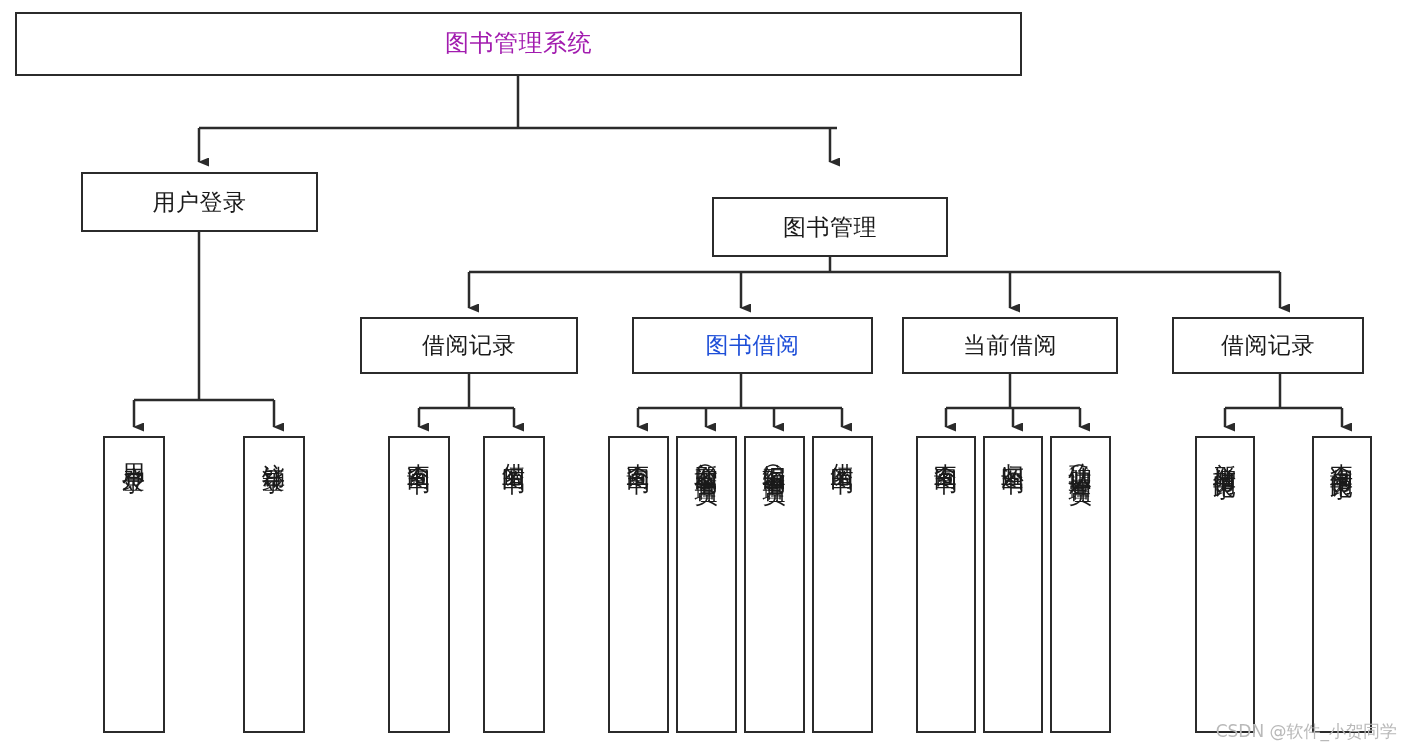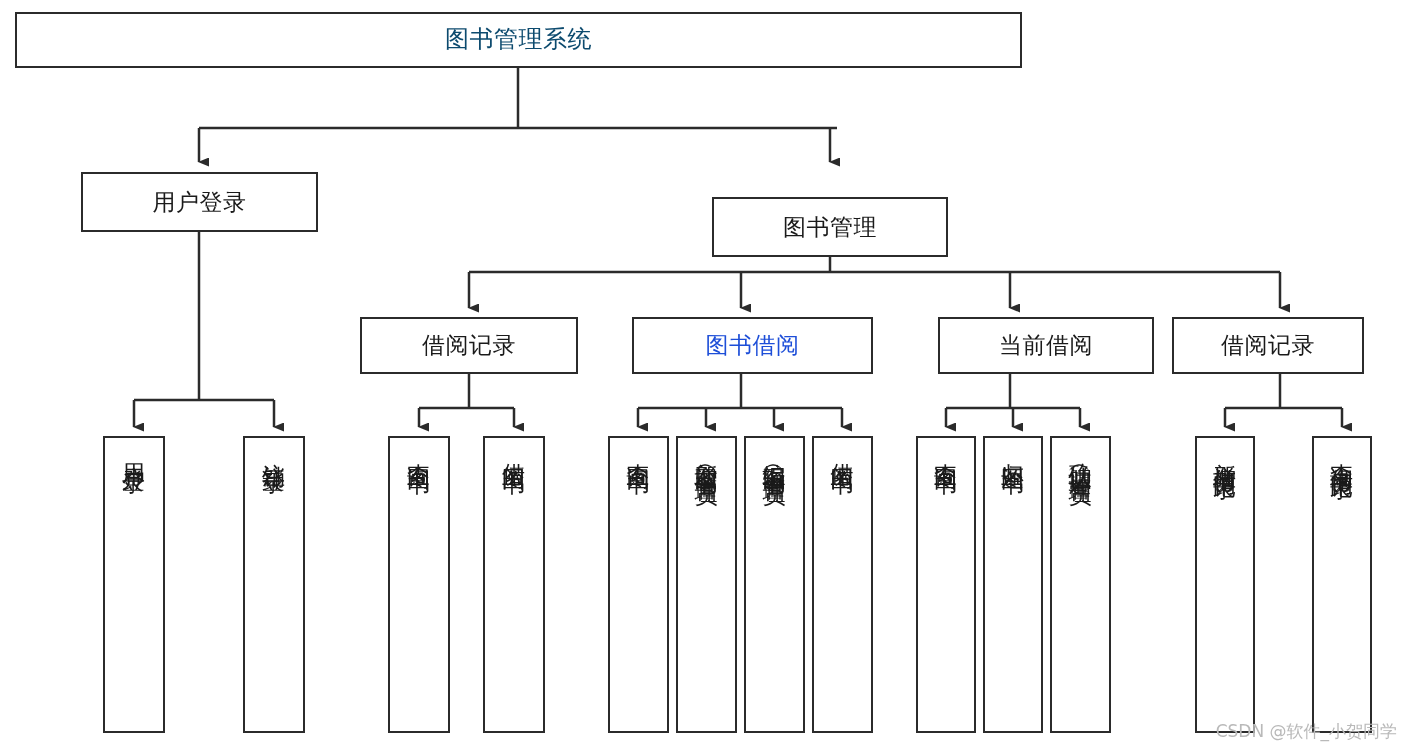--- a/index.html
+++ b/index.html
@@ -125,38 +125,38 @@
       <path d="M 1013,408 L 1013,427" marker-end="url(#arrowhead)"></path>
       <path d="M 1080,408 L 1080,427" marker-end="url(#arrowhead)"></path>
 
       <path d="M 1280,374 L 1280,408"></path>
       <path d="M 1225,408 L 1342,408"></path>
       <path d="M 1225,408 L 1225,427" marker-end="url(#arrowhead)"></path>
       <path d="M 1342,408 L 1342,427" marker-end="url(#arrowhead)"></path>
     </g>
   </svg>
 
-  <div class="node horiz root" style="left: 15px; top: 12px; width: 1007px; height: 56px; border-color: rgb(43, 43, 43); background: rgb(255, 255, 255); color: #0c4a6e;">
+  <div class="node horiz root" style="left: 15px; top: 12px; width: 1007px; height: 64px; border-color: rgb(43, 43, 43); background: rgb(255, 255, 255); color: #a21caf;">
     <span class="node-label">图书管理系统</span>
   </div>
 
   <div class="node horiz" style="left: 81px; top: 172px; width: 237px; height: 60px; border-color: rgb(43, 43, 43); background: rgb(255, 255, 255); color: rgb(26, 26, 26);">
     <span class="node-label">用户登录</span>
   </div>
   <div class="node horiz" style="left: 712px; top: 172px; width: 236px; height: 60px; border-color: rgb(43, 43, 43); background: rgb(255, 255, 255); color: rgb(26, 26, 26); margin-top: 25px;">
     <span class="node-label">图书管理</span>
   </div>
 
   <div class="node horiz" style="left: 360px; top: 317px; width: 218px; height: 57px; border-color: rgb(43, 43, 43); background: rgb(255, 255, 255); color: rgb(26, 26, 26);">
     <span class="node-label">借阅记录</span>
   </div>
   <div class="node horiz" style="left: 632px; top: 317px; width: 241px; height: 57px; border-color: rgb(43, 43, 43); background: rgb(255, 255, 255); color: #1d4ed8;">
     <span class="node-label">图书借阅</span>
   </div>
-  <div class="node horiz" style="left: 902px; top: 317px; width: 216px; height: 57px; border-color: rgb(43, 43, 43); background: rgb(255, 255, 255); color: rgb(26, 26, 26); margin-left: 36px;">
+  <div class="node horiz" style="left: 902px; top: 317px; width: 216px; height: 57px; border-color: rgb(43, 43, 43); background: rgb(255, 255, 255); color: rgb(26, 26, 26);">
     <span class="node-label">当前借阅</span>
   </div>
   <div class="node horiz" style="left: 1172px; top: 317px; width: 192px; height: 57px; border-color: rgb(43, 43, 43); background: rgb(255, 255, 255); color: rgb(26, 26, 26);">
     <span class="node-label">借阅记录</span>
   </div>
 
   <div class="node vert" style="left: 103px; top: 436px; width: 62px; height: 297px; border-color: rgb(43, 43, 43); background: rgb(255, 255, 255); color: rgb(26, 26, 26);">
     <span class="node-label">用户登录</span>
   </div>
   <div class="node vert" style="left: 243px; top: 436px; width: 62px; height: 297px; border-color: rgb(43, 43, 43); background: rgb(255, 255, 255); color: rgb(26, 26, 26);">

